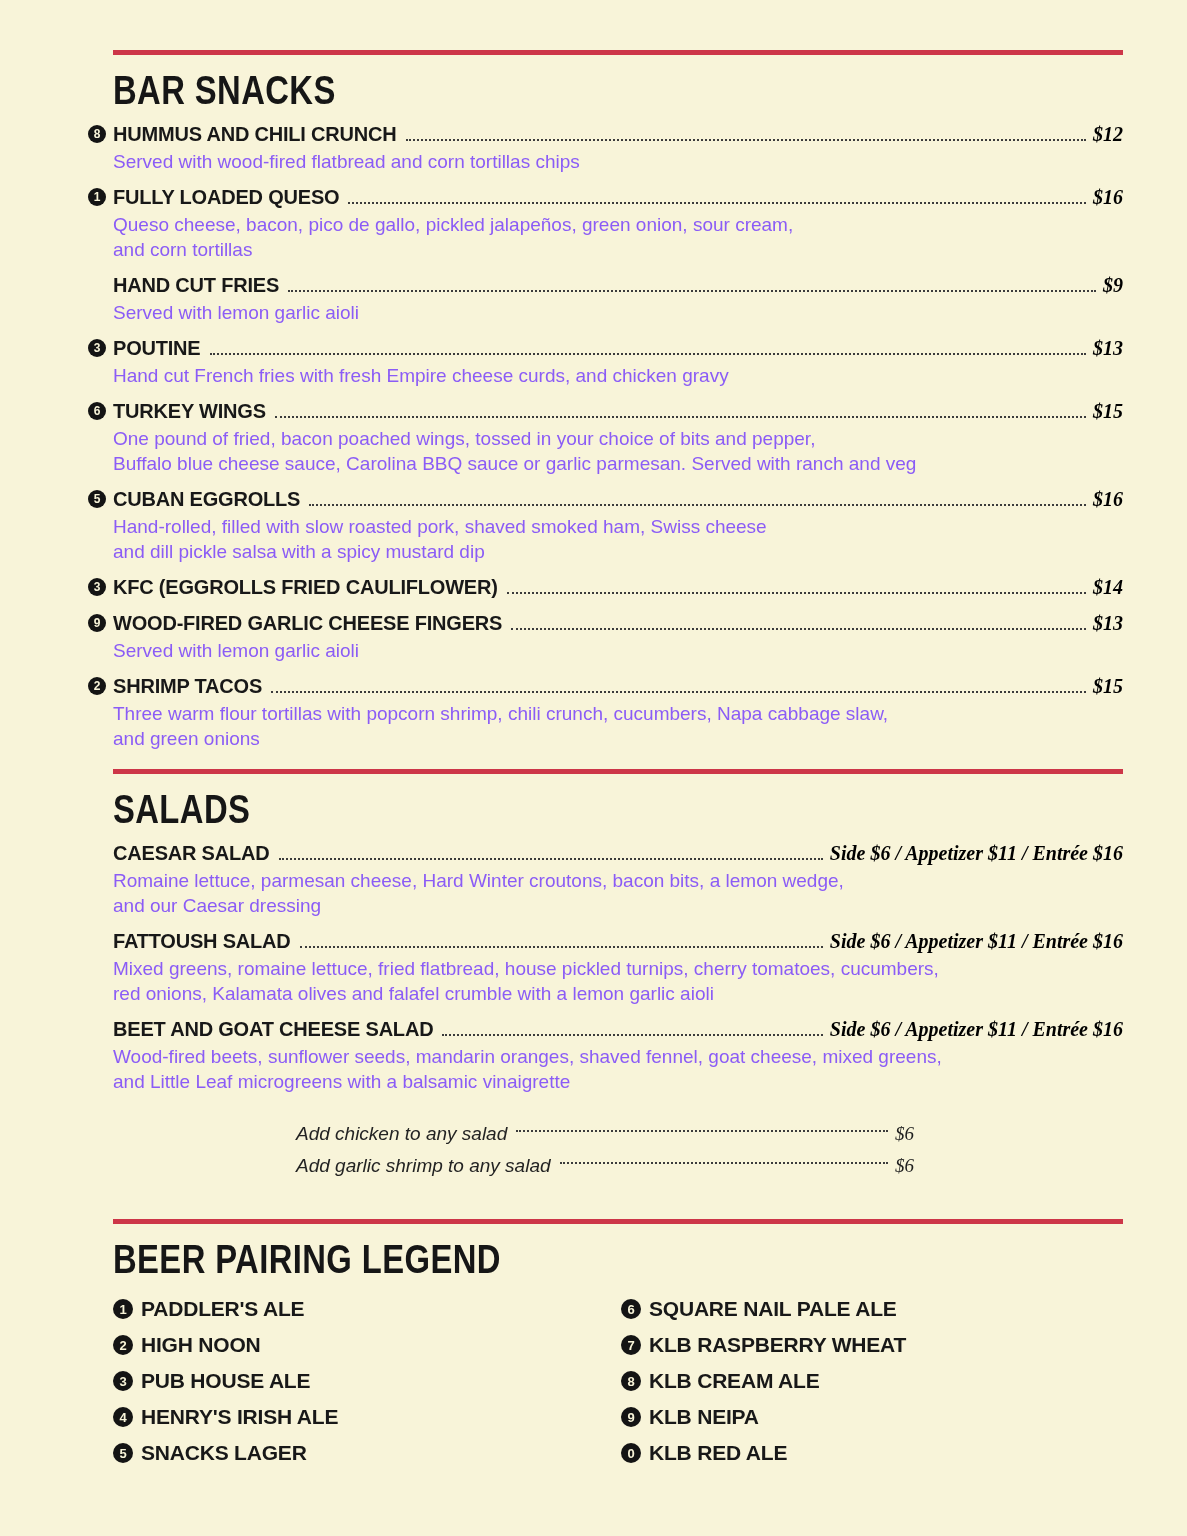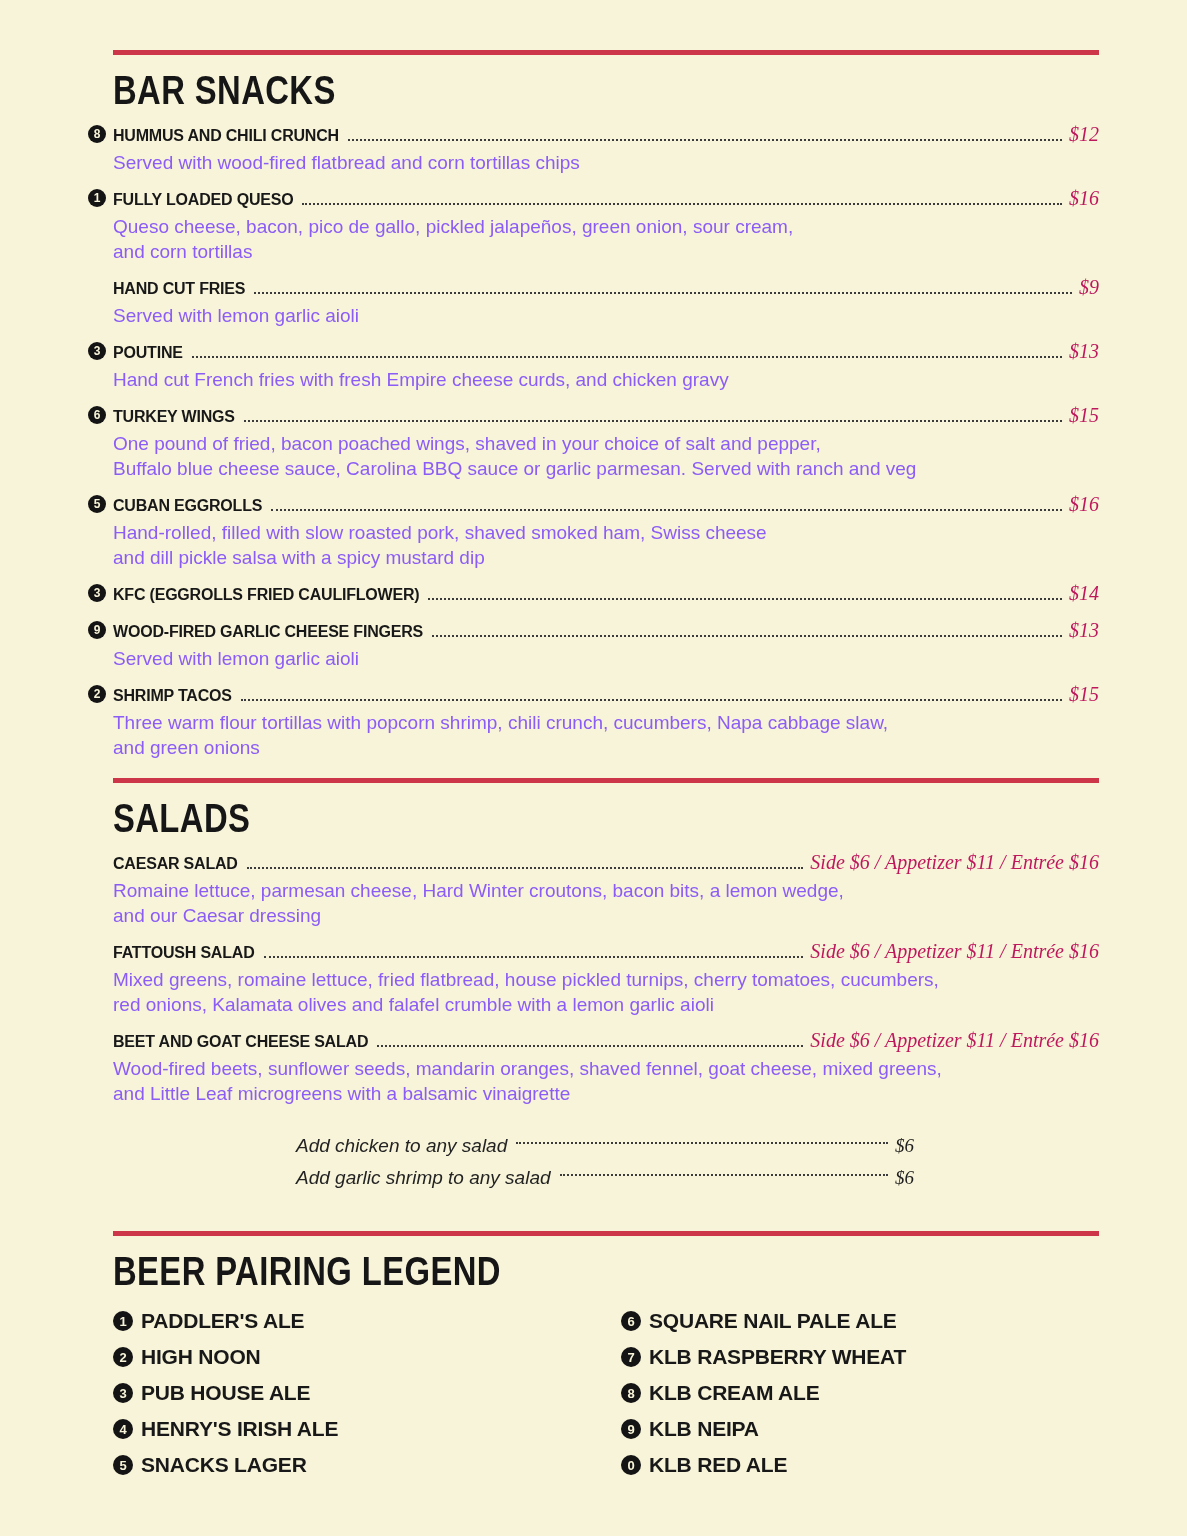--- a/index.html
+++ b/index.html
@@ -4,21 +4,21 @@
 <style>
   * { margin:0; padding:0; box-sizing:border-box; }
   html,body { width:1187px; }
   body {
     height:1536px;
     background:#f8f4d9;
     font-family:"Liberation Sans","DejaVu Sans",sans-serif;
     color:#1e1e1e;
     overflow:hidden;
   }
-  .page { padding:50px 88px 0 113px; position:relative; }
+  .page { padding:50px 64px 0 113px; position:relative; }
 
   .rule { height:5px; background:#cd3648; margin-bottom:12px; }
 
   .sec-title {
     font-size:41px;
     font-weight:800;
     letter-spacing:0.5px;
     transform:scaleX(0.80);
     transform-origin:left center;
     display:inline-block;
@@ -37,40 +37,41 @@
     background:#141414;
     color:#f8f4d9;
     border-radius:50%;
     font-size:12px; font-weight:700;
     display:flex; align-items:center; justify-content:center;
     line-height:1;
   }
   .row { display:flex; align-items:baseline; }
   .name {
     flex:none;
-    font-size:16px; font-weight:800;
+    font-size:20px; font-weight:800;
     letter-spacing:-0.2px;
     line-height:25px;
     color:#181818;
     white-space:nowrap;
   }
   .leader {
     flex:1 1 auto;
     border-bottom:2px dotted #3b3b3b;
     margin:0 7px 5px 9px;
     min-width:20px;
   }
   .price {
     flex:none;
     font-family:"Liberation Serif","DejaVu Serif",serif;
     font-style:italic;
     font-size:20px;
-    color:#be185d;
+    color:#000000;
     white-space:nowrap;
     line-height:25px;
+    font-weight:bold;
   }
   .desc {
     font-size:19px;
     line-height:25px;
     color:#8b5cf6;
     white-space:pre-line;
     margin-top:2px;
   }
 
   .addons { width:618px; margin:26px 0 0 183px; }
@@ -170,21 +171,21 @@
         <div class="desc">Hand cut French fries with fresh Empire cheese curds, and chicken gravy</div>
       </div>
     
       <div class="item">
         <span class="badge">6</span>
         <div class="row">
           <span class="name">TURKEY WINGS</span>
           <span class="leader"></span>
           <span class="price">$15</span>
         </div>
-        <div class="desc">One pound of fried, bacon poached wings, shaved in your choice of salt and pepper,
+        <div class="desc">One pound of fried, bacon poached wings, tossed in your choice of bits and pepper,
 Buffalo blue cheese sauce, Carolina BBQ sauce or garlic parmesan. Served with ranch and veg</div>
       </div>
     
       <div class="item">
         <span class="badge">5</span>
         <div class="row">
           <span class="name">CUBAN EGGROLLS</span>
           <span class="leader"></span>
           <span class="price">$16</span>
         </div>

